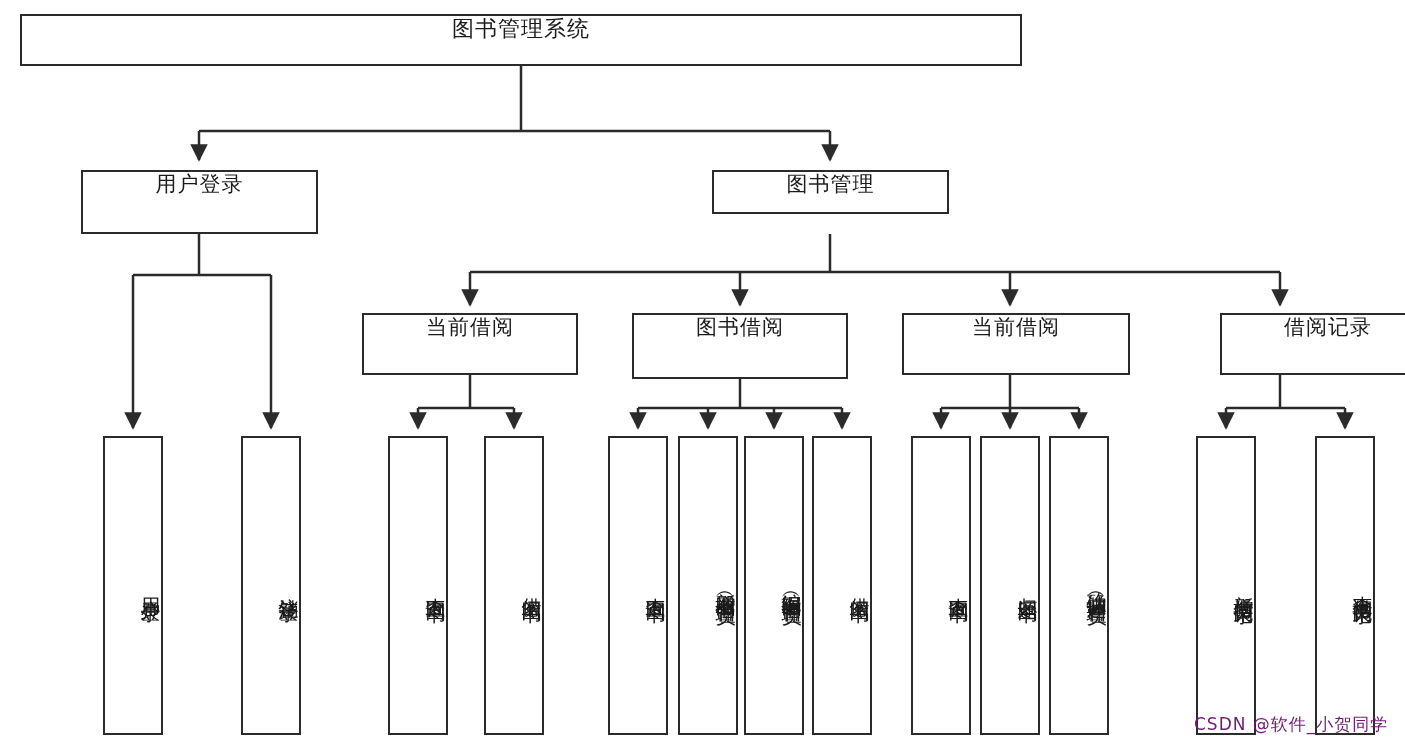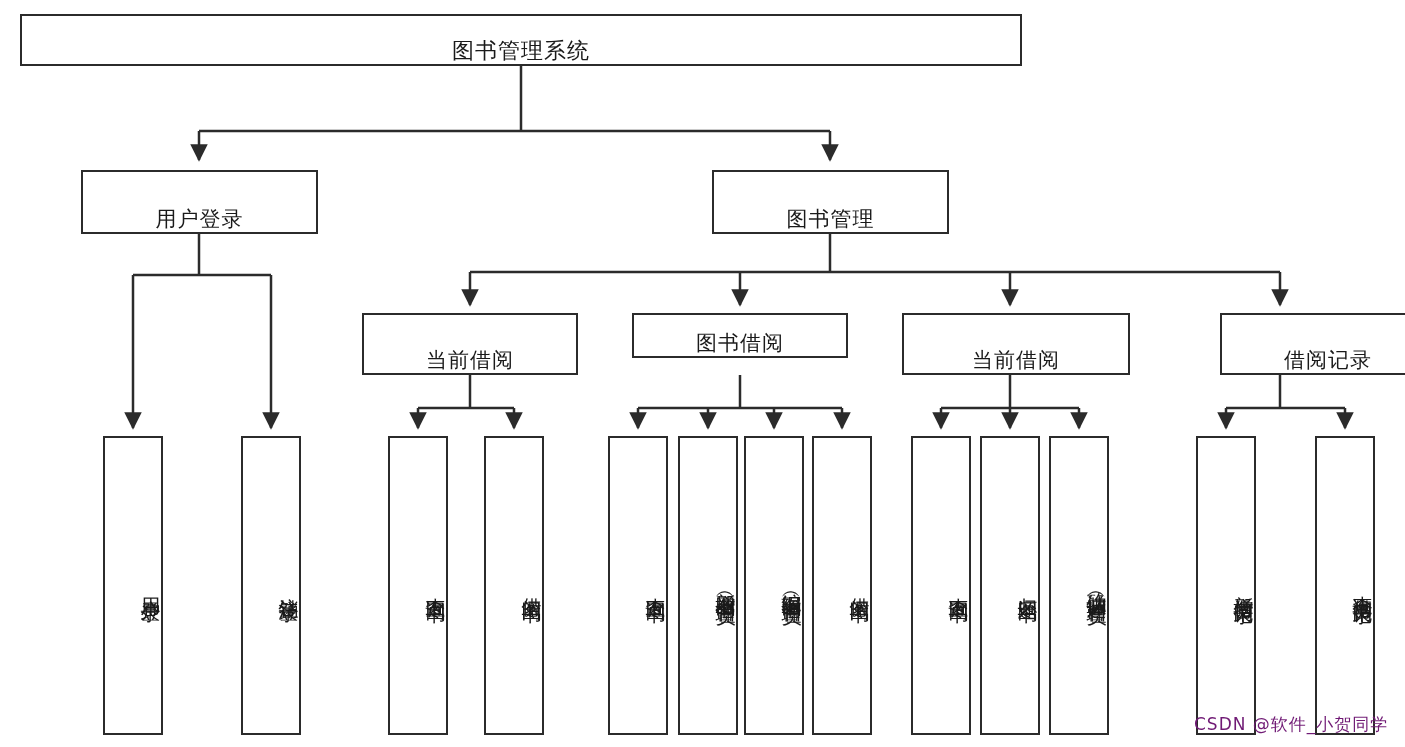--- a/index.html
+++ b/index.html
@@ -25,21 +25,21 @@
     width: 1405px;
     height: 747px;
     pointer-events: none;
   }
   .node {
     position: absolute;
     box-sizing: border-box;
     border: 2px solid #2b2b2b;
     background: #ffffff;
     display: flex;
-    align-items: flex-end;
+    align-items: flex-start;
     justify-content: center;
     color: #1a1a1a;
   }
   .node.h {
     font-size: 21px;
     line-height: 1.2;
     letter-spacing: 1px;
   }
   .node.root {
     font-size: 22px;
@@ -126,28 +126,28 @@
     </g>
   </svg>
 
   <div class="node h root" style="left:20px; top:14px; width:1002px; height:52px;">
     <span>图书管理系统</span>
   </div>
 
   <div class="node h" style="left:81px; top:170px; width:237px; height:64px;">
     <span>用户登录</span>
   </div>
-  <div class="node h" style="left:712px; top:170px; width:237px; height:64px;">
+  <div class="node h" style="left:712px; top:170px; width:237px; height:44px;">
     <span>图书管理</span>
   </div>
 
   <div class="node h" style="left:362px; top:313px; width:216px; height:62px;">
     <span>当前借阅</span>
   </div>
-  <div class="node h" style="left:632px; top:313px; width:216px; height:45px;">
+  <div class="node h" style="left:632px; top:313px; width:216px; height:66px;">
     <span>图书借阅</span>
   </div>
   <div class="node h" style="left:902px; top:313px; width:228px; height:62px;">
     <span>当前借阅</span>
   </div>
   <div class="node h" style="left:1172px; top:313px; width:216px; height:62px;margin-left:48px;">
     <span>借阅记录</span>
   </div>
 
   <div class="node v" style="left:103px; top:436px; width:60px; height:299px;">

